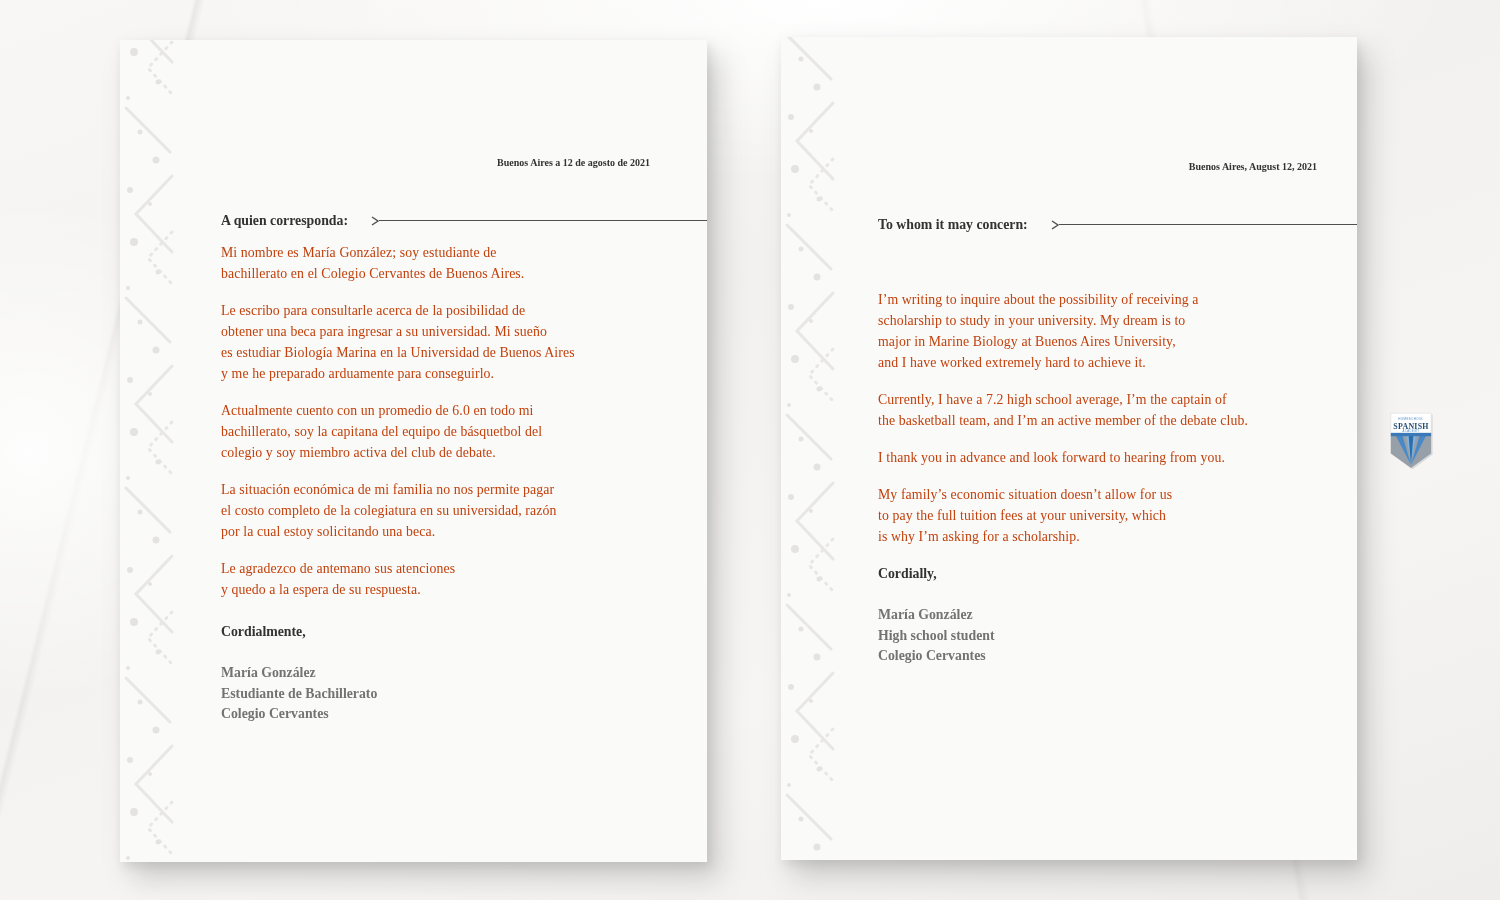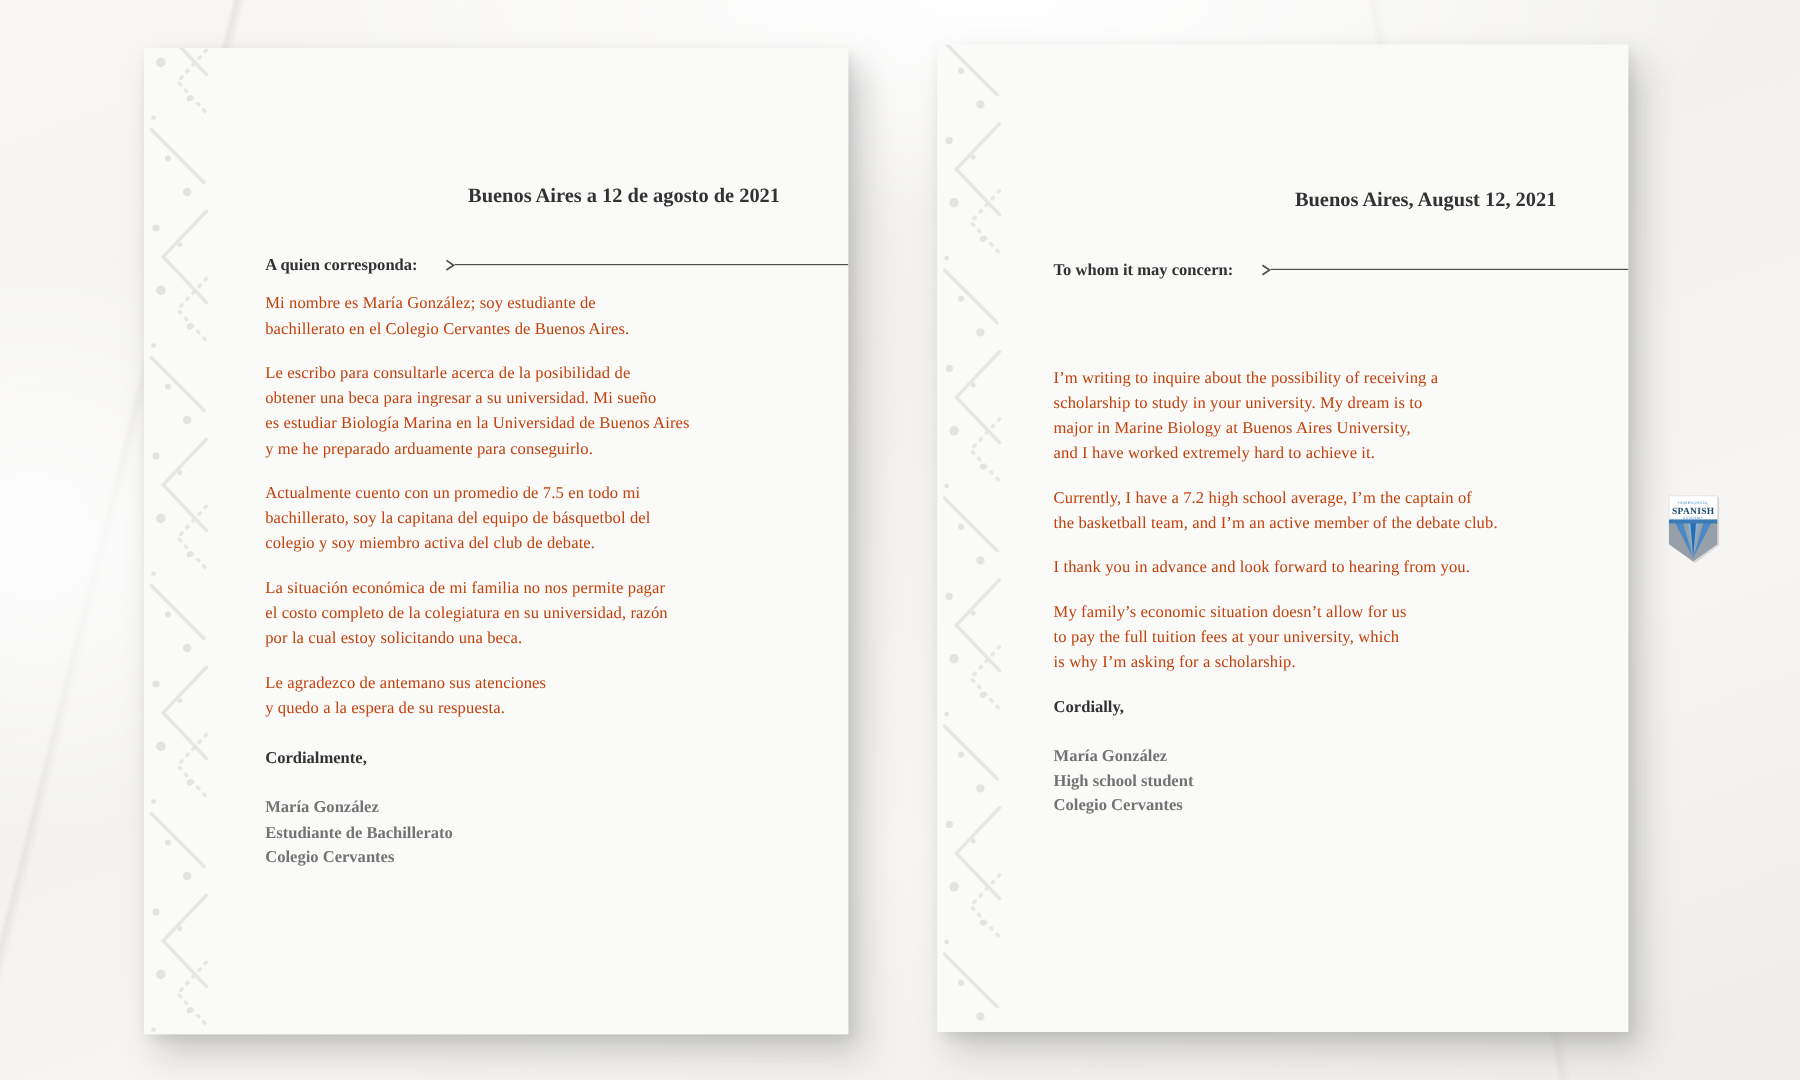--- a/index.html
+++ b/index.html
@@ -23,27 +23,27 @@
   .doc-en{left:781px;top:37px;width:576px;height:823px;}
 
   .strip{position:absolute;left:0;top:0;}
 
   .content{position:relative;height:100%;box-sizing:border-box;}
   .doc-es .content{padding:112px 0 0 101px;}
   .doc-en .content{padding:119px 0 0 97px;}
 
   .date{
     text-align:right;font-weight:700;color:#323232;
-    font-size:17px;line-height:21px;margin:0 0 37px 0;
+    font-size:10px;line-height:21px;margin:0 0 37px 0;
   }
   .doc-es .date{padding-right:57px;}
-  .doc-en .date{padding-right:60px;}
+  .doc-en .date{padding-right:40px;}
 
   .sal-row{display:flex;align-items:center;margin:0 0 11px 0;}
-  .doc-en .sal-row{margin-bottom:69px;}
+  .doc-en .sal-row{margin-bottom:54px;}
   .sal{font-weight:700;color:#323232;font-size:13.8px;line-height:21px;white-space:pre;}
   .arrow{margin-left:22px;flex:0 0 auto;display:block;}
   .rule{flex:1 1 auto;height:1px;background:#4f4f4f;margin-left:-1px;}
 
   .para{
     margin:0 0 16px 0;white-space:pre;color:#c2410c;
     font-size:13.8px;line-height:21px;letter-spacing:.1px;
   }
   .closing{
     font-weight:700;color:#323232;font-size:13.8px;line-height:21px;white-space:pre;
@@ -94,21 +94,21 @@
         </svg>
         <span class="rule"></span>
       </div>
 
       <p class="para">Mi nombre es María González; soy estudiante de
 bachillerato en el Colegio Cervantes de Buenos Aires.</p>
       <p class="para">Le escribo para consultarle acerca de la posibilidad de
 obtener una beca para ingresar a su universidad. Mi sueño
 es estudiar Biología Marina en la Universidad de Buenos Aires
 y me he preparado arduamente para conseguirlo.</p>
-      <p class="para">Actualmente cuento con un promedio de 7.5 en todo mi
+      <p class="para">Actualmente cuento con un promedio de 6.0 en todo mi
 bachillerato, soy la capitana del equipo de básquetbol del
 colegio y soy miembro activa del club de debate.</p>
       <p class="para">La situación económica de mi familia no nos permite pagar
 el costo completo de la colegiatura en su universidad, razón
 por la cual estoy solicitando una beca.</p>
       <p class="para">Le agradezco de antemano sus atenciones
 y quedo a la espera de su respuesta.</p>
 
       <div class="closing">Cordialmente,</div>
 

